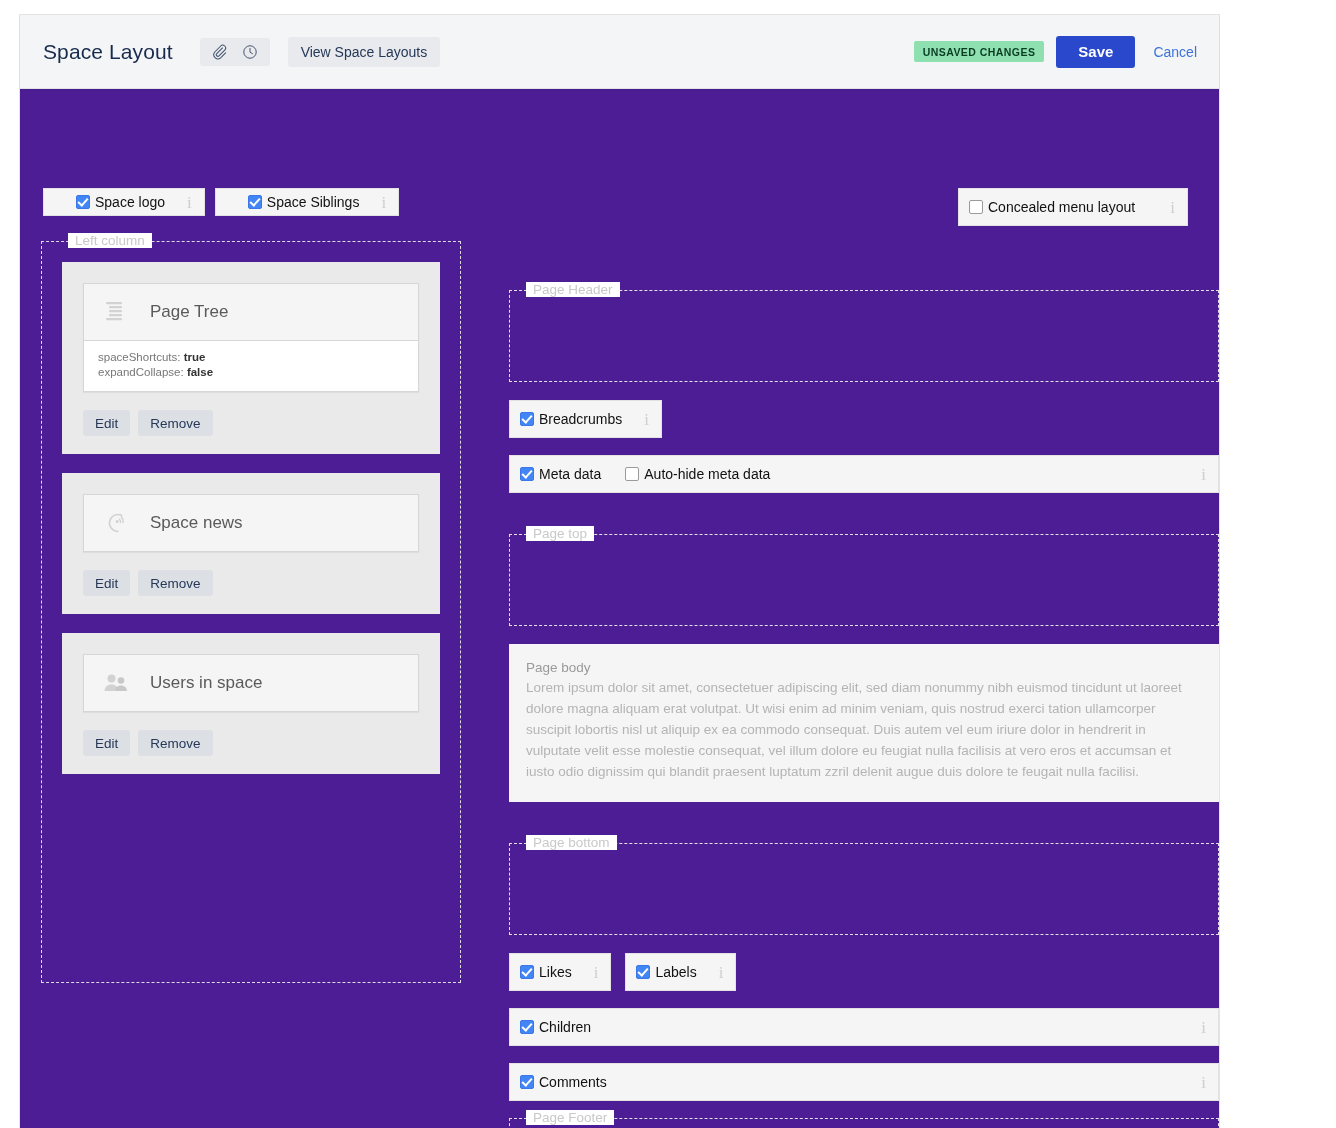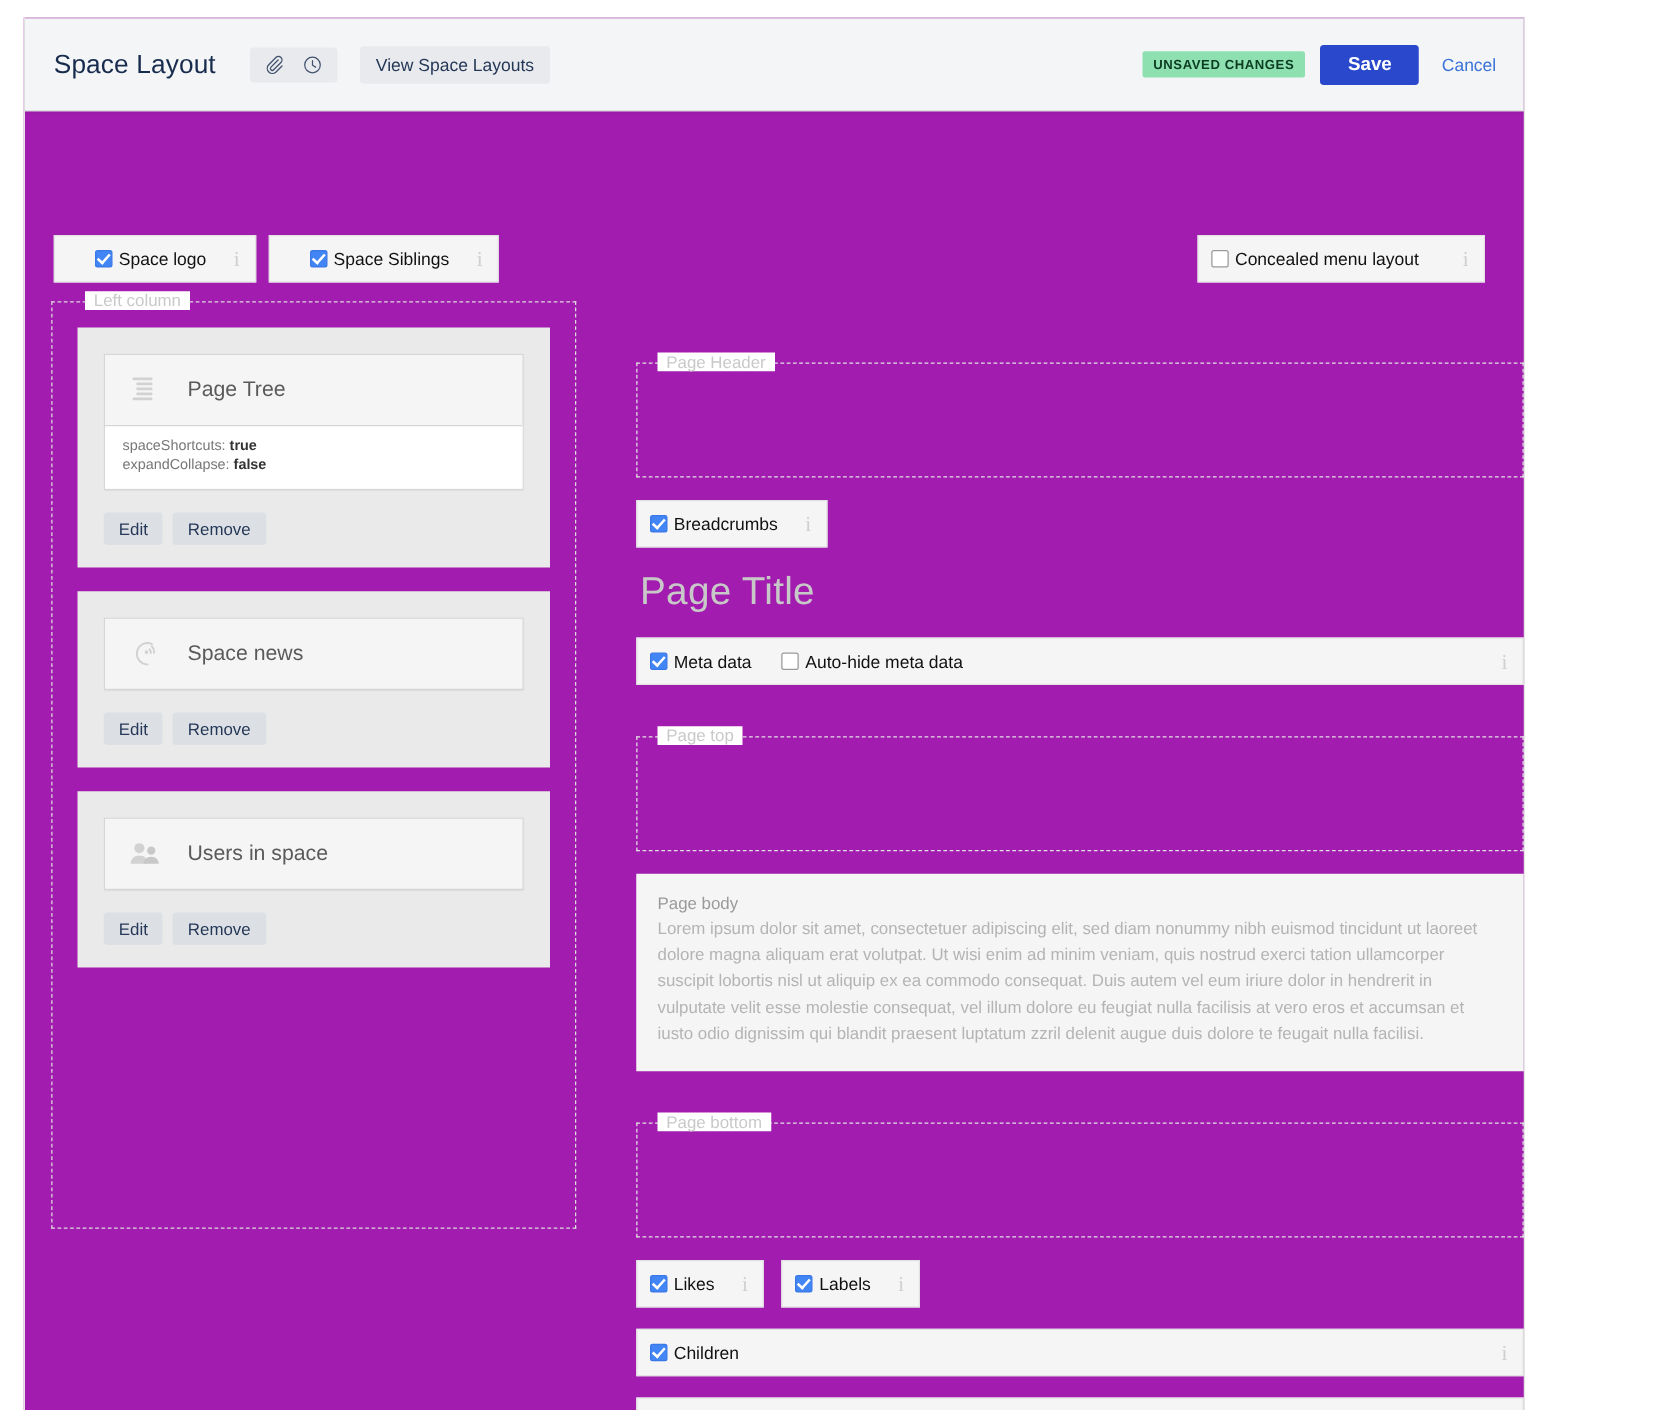--- a/index.html
+++ b/index.html
@@ -17,21 +17,21 @@
     overflow: hidden;
   }
 
   
   .page-container {
     position: absolute;
     left: 19px;
     top: 14px;
     width: 1201px;
     height: 1114px;
-    background: #a21caf;
+    background: #4c1d95;
     border-left: 1px solid #e4e4e4;
     border-right: 1px solid #e4e4e4;
     border-top: 1px solid #e4e4e4;
   }
 
   
   .app-header {
     position: relative;
     height: 74px;
     background: #f4f5f7;
@@ -166,21 +166,21 @@
   .info-i.inline { margin-left: 22px; padding-left: 0; }
 
   
   .top-toggles {
     position: absolute;
     left: 23px;
     top: 99px;
     display: flex;
     gap: 10px;
   }
-  .top-toggles .toggle-box { height: 38px; padding-left: 32px; }
+  .top-toggles .toggle-box { height: 28px; padding-left: 32px; }
   .top-right-toggle {
     position: absolute;
     left: 938px;
     top: 99px;
   }
   .top-right-toggle .toggle-box { width: 230px; height: 38px; }
 
   
   .left-column {
     position: absolute;
@@ -437,21 +437,20 @@
         </div>
 
         <div class="right-toggle-row">
           <div class="toggle-box">
             <span class="cb on"></span>
             <span class="cb-label">Breadcrumbs</span>
             <span class="info-i inline">i</span>
           </div>
         </div>
 
-        <div class="big-page-title">Page Title</div>
 
         <div class="toggle-box toggle-full">
           <span class="cb on"></span>
           <span class="cb-label">Meta data</span>
           <span class="cb off" style="margin-left:24px;"></span>
           <span class="cb-label">Auto-hide meta data</span>
           <span class="info-i">i</span>
         </div>
 
         <div class="dashed-zone zone-tall">

